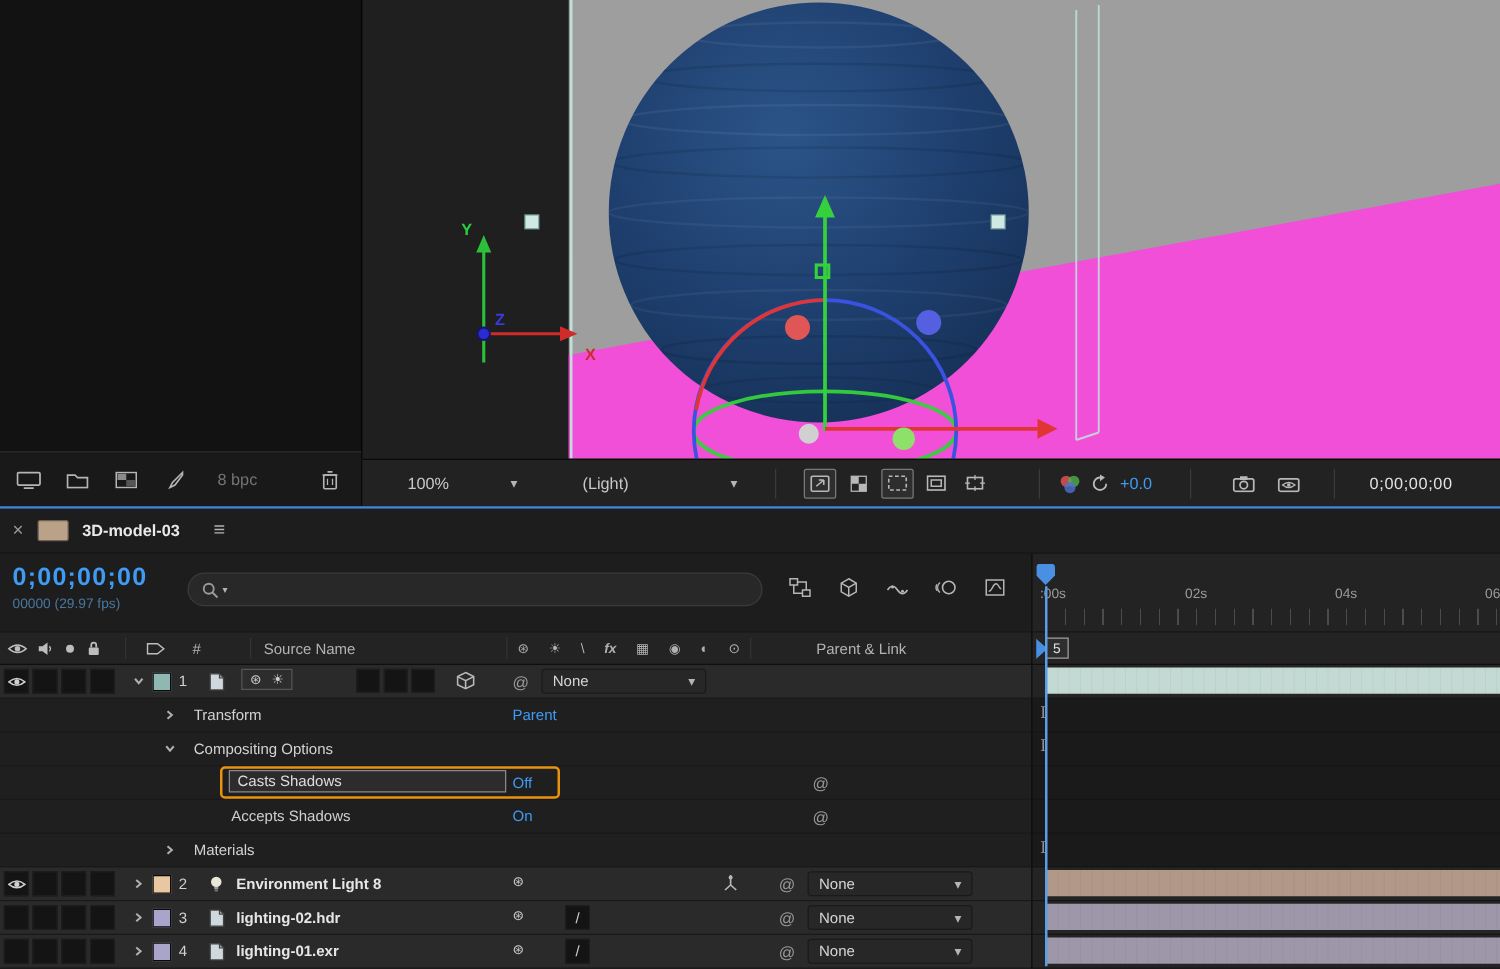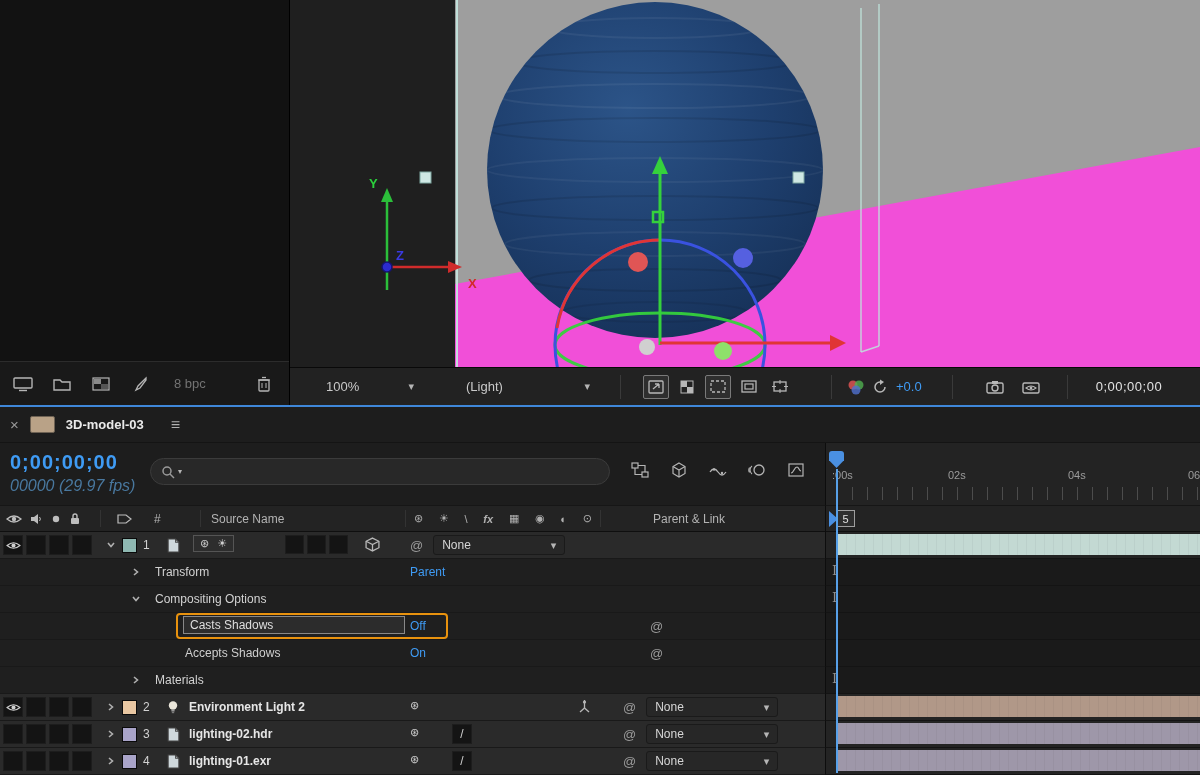--- a/index.html
+++ b/index.html
@@ -40,21 +40,21 @@
   
   .timeline { position:absolute; top:405px; left:0; width:1200px; height:370px; background:#1d1d1d; border-top:2px solid #3f87d9; }
   .tabbar { height:36px; display:flex; align-items:center; gap:11px; padding:0 10px; background:#1d1d1d; border-bottom:1px solid #141414; }
   .close-x { color:#9a9a9a; font-size:15px; }
   .comp-chip { width:25px; height:17px; background:#b9a287; border:1px solid #6e6254; border-radius:2px; }
   .tab-title { color:#eaeaea; font-weight:bold; font-size:13px; }
   .menu-ham { color:#b0b0b0; font-size:16px; margin-left:16px; }
 
   .controls { position:absolute; top:36px; left:0; width:825px; height:62px; background:#1d1d1d; }
   .tc-main { position:absolute; left:10px; top:8px; color:#3f9bf4; font-size:20px; font-weight:bold; letter-spacing:1px; }
-  .tc-sub { position:absolute; left:10px; top:34px; color:#49789f; font-size:16px;font-style:italic; }
+  .tc-sub { position:absolute; left:10px; top:34px; color:#49789f; font-size:11px; }
   .searchbox { position:absolute; left:150px; top:15px; width:460px; height:27px; background:#282828; border:1px solid #3b3b3b; border-radius:14px; display:flex; align-items:center; padding:0 10px; gap:3px; }
   .searchbox input { flex:1; background:transparent; border:none; outline:none; color:#ccc; font-size:12px; }
   .tl-icons { position:absolute; right:18px; top:16px; display:flex; gap:17px; }
   .tl-ic { width:22px; height:22px; display:flex; align-items:center; justify-content:center; color:#b5b5b5; }
 
   .ruler { position:absolute; top:36px; left:825px; right:0; height:62px; background:#232323; border-left:1px solid #0d0d0d; overflow:hidden; }
   .tick { position:absolute; top:26px; color:#9c9c9c; font-size:11px; }
   .ruler-ticks { position:absolute; bottom:5px; left:11px; right:0; height:13px; background-image:repeating-linear-gradient(90deg,#4c4c4c 0 1px,transparent 1px 15px); }
   .cti { position:absolute; left:829px; top:44px; width:15px; height:17px; background:#4a90e2; border-radius:3px 3px 0 0; clip-path:polygon(0 0,100% 0,100% 55%,50% 100%,0 55%); z-index:7; }
   .playhead { position:absolute; left:836px; top:62px; bottom:2px; width:2px; background:#57a0e8; z-index:6; }
@@ -572,21 +572,21 @@
           </span>
           <span class="swatch sw-peach"></span>
           <span class="idx">2</span>
           <span class="licon">
             <svg width="12" height="15" viewBox="0 0 12 15">
                 <circle cx="6" cy="5.5" r="4.2" fill="#eae6da"></circle>
                 <rect x="4.4" y="9.5" width="3.2" height="2" fill="#9a9a9a"></rect>
                 <rect x="4.8" y="11.8" width="2.4" height="1.4" fill="#7a7a7a"></rect>
               </svg>
           </span>
-          <span class="lname"><span>Environment Light 2</span></span>
+          <span class="lname"><span>Environment Light 8</span></span>
           <div class="switches">
             <span class="sw-single">⊛</span>
             <span class="sw-3d">
               <svg width="13" height="14" viewBox="0 0 13 14">
                   <line x1="6.5" y1="1" x2="6.5" y2="9" stroke="currentColor" stroke-width="1.3"></line>
                   <line x1="6.5" y1="9" x2="2" y2="13" stroke="currentColor" stroke-width="1.3"></line>
                   <line x1="6.5" y1="9" x2="11" y2="13" stroke="currentColor" stroke-width="1.3"></line>
                   <circle cx="6.5" cy="3" r="1.6" fill="currentColor"></circle>
                 </svg>
             </span>

